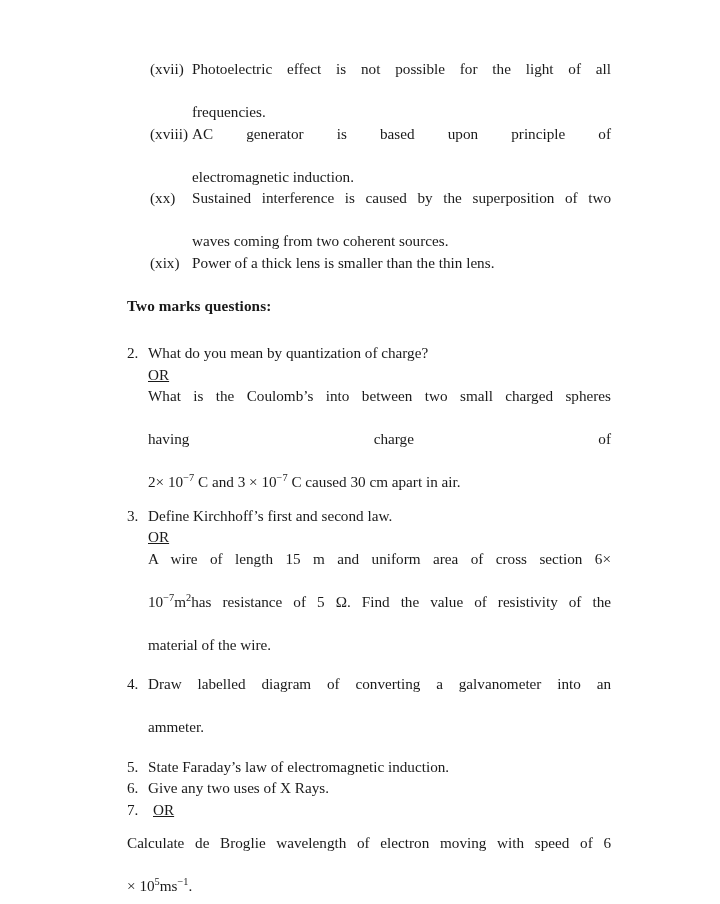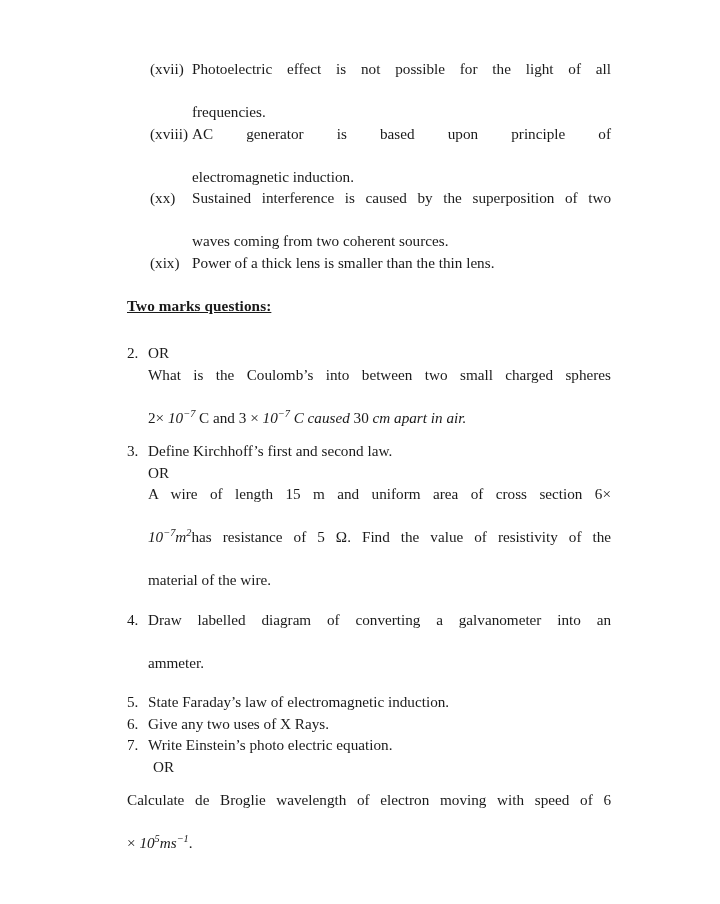--- a/index.html
+++ b/index.html
@@ -64,21 +64,20 @@
   .no-stretch { text-align: left; }
   .no-stretch .body::after { display: none; }
 
   
   .section-heading {
     font-weight: bold;
     font-size: 15.2px;
     line-height: 21px;
     margin: 22px 0 0 0;
     letter-spacing: 0.1px;
-    text-decoration: underline;
   }
 
   
   .q-list {
     margin: 0;
     padding: 0;
     list-style: none;
   }
   .q-item {
     position: relative;
@@ -105,20 +104,21 @@
   }
   .q-para::after {
     content: "";
     display: inline-block;
     width: 100%;
   }
 
   .or-line {
     display: block;
     text-align: left;
+    text-decoration: underline;
   }
   .or-indent { padding-left: 5px; }
 
   
   .free-para {
     font-size: 15.2px;
     line-height: 21.5px;
     text-align: justify;
     margin: 0;
     padding-left: 0;
@@ -132,21 +132,21 @@
     display: inline-block;
     width: 100%;
   }
   .free-para .jline.last { text-align: left; }
   .free-para .jline.last::after { display: none; }
   .gap-sm { height: 12px; }
   .gap-md { height: 18px; }
   .gap-lg { height: 26px; }
 
   
-  .it { font-style: italic; }
+  .it { }
   sup {
     font-size: 0.68em;
     vertical-align: super;
     line-height: 0;
   }
   .mathnum { font-style: normal; }
   .omega { font-style: normal; }
 </style>
 </head>
 <body>
@@ -182,22 +182,24 @@
     </ul>
 
     <div class="section-heading">Two marks questions:</div>
 
     <div class="gap-lg"></div>
 
     <ul class="q-list">
 
       <li class="q-item">
         <span class="qnum">2.</span>
+        <span class="q-line">What do you mean by quantization of charge?</span>
         <span class="or-line">OR</span>
         <span class="q-para">What is the Coulomb’s into between two small charged spheres</span>
+        <span class="q-para"><span>having</span> <span>charge</span> <span>of</span></span>
         <span class="q-line"><span class="mathnum">2×</span>&nbsp;<span class="it">10</span><sup class="it">−7</sup> <span>C</span> <span>and</span> <span>3</span> <span>×</span> <span class="it">10</span><sup class="it">−7</sup> <span class="it">C</span> <span class="it">caused</span> <span>30</span> <span class="it">cm</span> <span class="it">apart in air.</span></span>
       </li>
 
       <div class="gap-sm"></div>
 
       <li class="q-item">
         <span class="qnum">3.</span>
         <span class="q-line">Define Kirchhoff’s first and second law.</span>
         <span class="or-line">OR</span>
         <span class="q-para">A wire of length 15 m and uniform area of cross section 6×</span>
@@ -220,21 +222,20 @@
         <span class="q-line">State Faraday’s law of electromagnetic induction.</span>
       </li>
 
       <li class="q-item">
         <span class="qnum">6.</span>
         <span class="q-line">Give any two uses of X Rays.</span>
       </li>
 
       <li class="q-item">
         <span class="qnum">7.</span>
-        <span class="q-line">Write Einstein’s photo electric equation.</span>
         <span class="or-line or-indent">OR</span>
       </li>
 
     </ul>
 
     <div class="gap-sm"></div>
 
     <div class="free-para">
       <span class="jline">Calculate de Broglie wavelength of electron moving with speed of 6</span>
       <span class="jline last"><span>×</span> <span class="it">10</span><sup class="it">5</sup><span class="it">ms</span><sup class="it">−1</sup><span>.</span></span>

